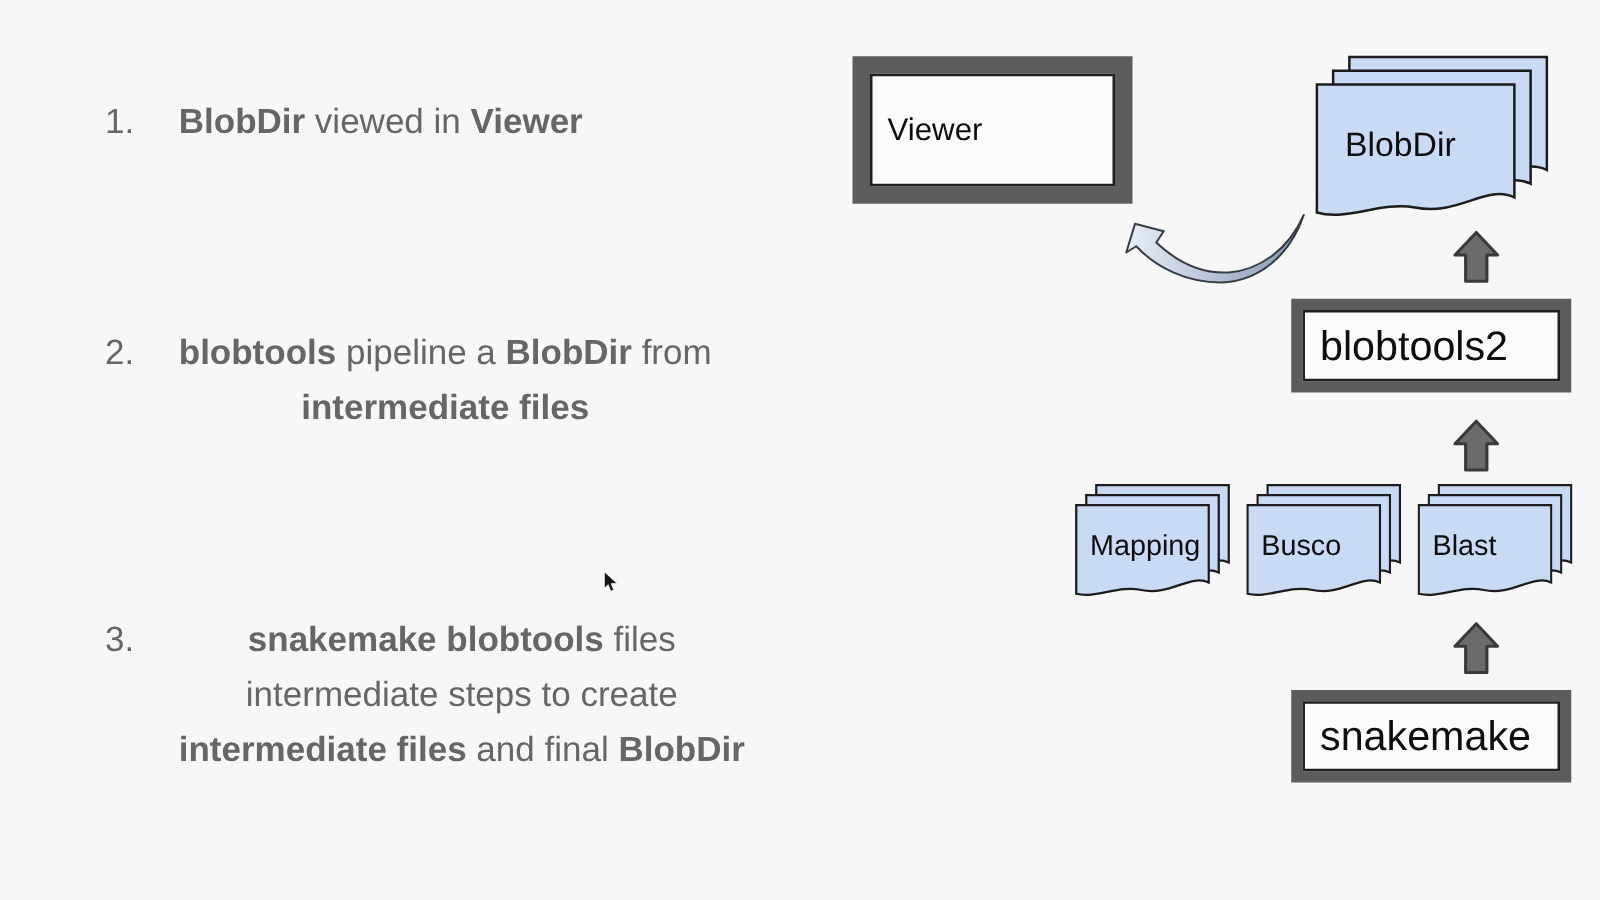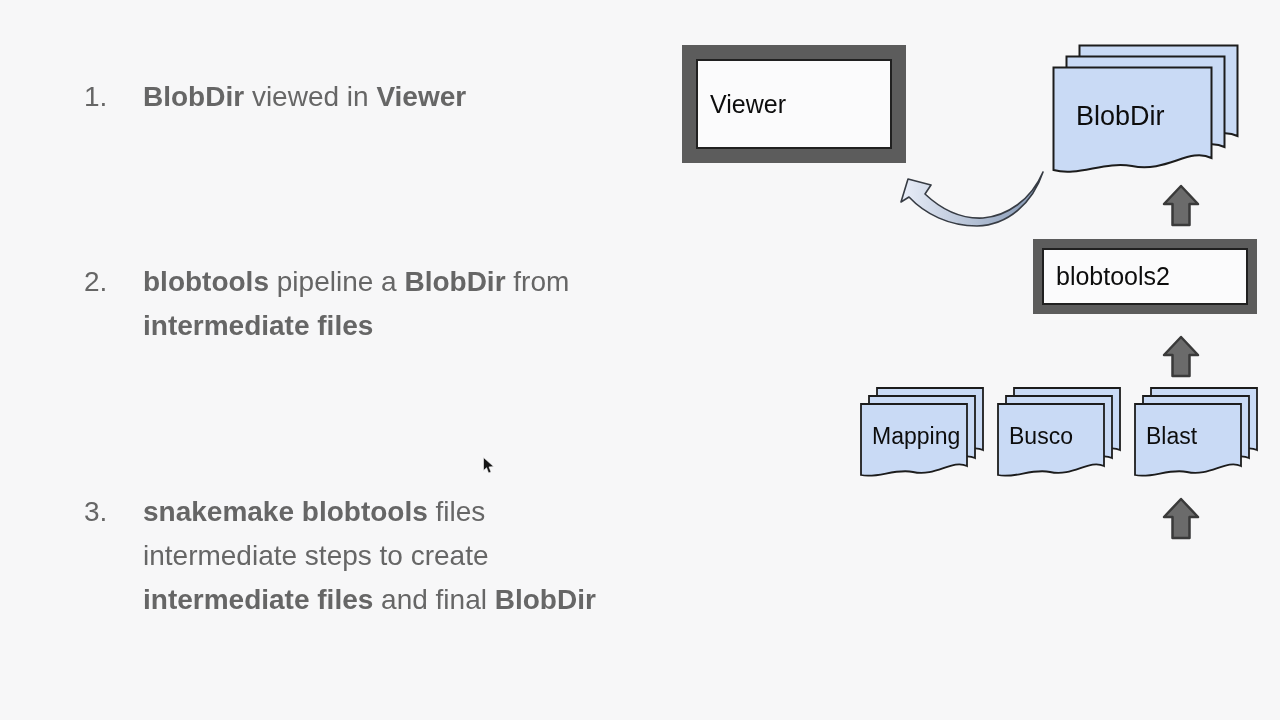--- a/index.html
+++ b/index.html
@@ -9,31 +9,31 @@
     font-family:"Liberation Sans",sans-serif;
   }
   .abs{position:absolute;}
 
   
   .list-item{
     position:absolute;left:84px;display:flex;
     color:#666666;font-size:28px;line-height:44px;
   }
   .list-item .num{width:59px;flex:0 0 59px;}
-  .list-item .txt{white-space:nowrap;}
+  .list-item .txt{white-space:nowrap;text-align:center;}
   .txt .tline span.b{font-weight:bold;}
 
   
   .framebox{position:absolute;background:#5c5c5c;}
   .framebox .inner{
     position:absolute;background:#fbfbfc;border:2px solid #202020;
     display:flex;align-items:center;color:#0d0d0d;
   }
   .framebox.thick .inner{inset:14px;font-size:25px;}
-  .framebox.thin  .inner{inset:9px;font-size:25px;}
+  .framebox.thin  .inner{inset:9px;font-size:33px;}
   .framebox .inner span{padding-left:12px;}
 
   
   .stack{position:absolute;}
   .stack svg{position:absolute;}
   .stack .doclabel{
     position:absolute;display:flex;align-items:center;
     color:#0d0d0d;
   }
   .stack.big .doclabel{left:0;top:22px;width:160px;height:100px;font-size:27px;padding-left:24px;}
@@ -147,18 +147,23 @@
     <svg style="left:0;top:16px;" width="108" height="80" viewBox="0 0 108 80">
       <path d="M1,1 L107,1 L107,63 C92,56 76,74 53,69 C35,65 17,76 1,72 Z" fill="#c9daf5" stroke="#1c1c1c" stroke-width="1.8"></path>
     </svg>
     <div class="doclabel">Blast</div>
   </div>
 
   <svg class="abs" style="left:1162px;top:497px;" width="38" height="43" viewBox="0 0 38 43">
     <path d="M19,2 L36,20 L27.5,20 L27.5,41 L10.5,41 L10.5,20 L2,20 Z" fill="#6b6b6b" stroke="#3a3a3a" stroke-width="2.5" stroke-linejoin="round"></path>
   </svg>
 
+  <div class="framebox thin" style="left:1033px;top:552px;width:224px;height:74px;">
+    <div class="inner">
+      <span>snakemake</span>
+    </div>
+  </div>
 
   <svg class="abs" style="left:482px;top:457px;" width="13" height="18" viewBox="0 0 13 18">
     <path d="M1.5,0.5 L1.5,13.5 L4.6,10.7 L6.6,16 L9,15 L7,9.9 L11.6,9.6 Z" fill="#151515" stroke="#f7f7f8" stroke-width="0.6"></path>
   </svg>
 
 </div>
 
 </body></html>

